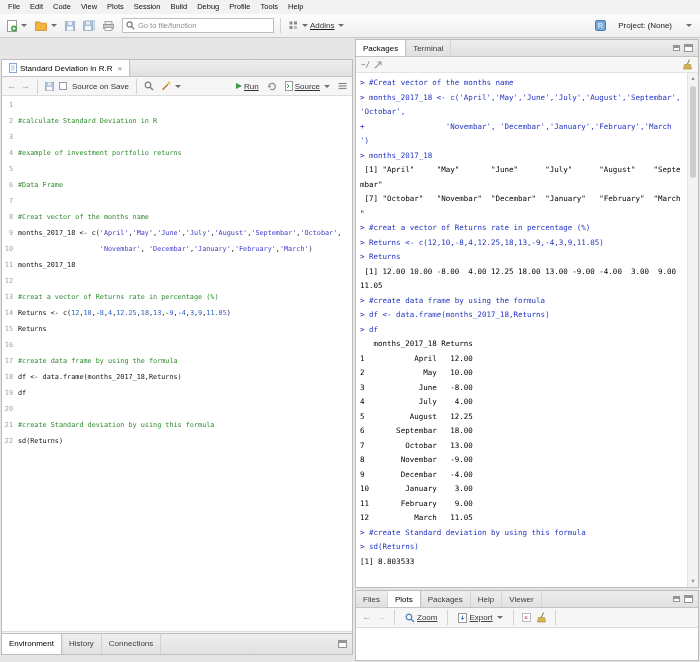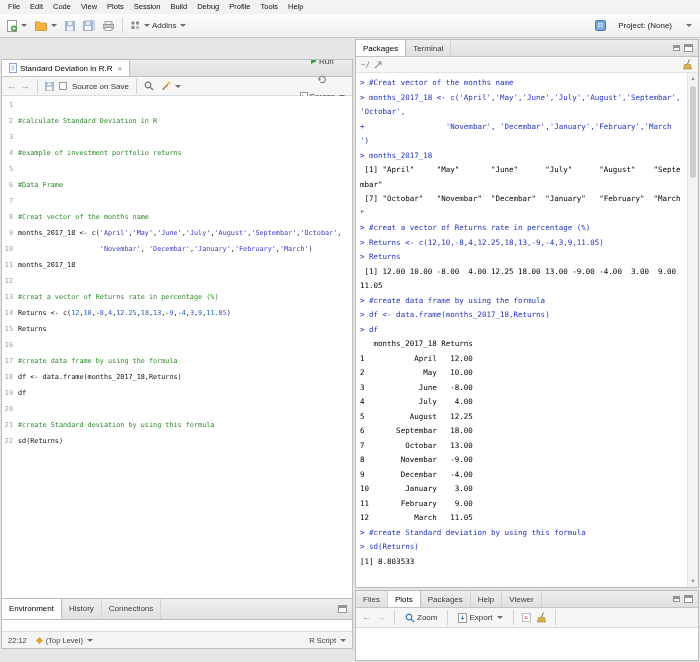--- a/index.html
+++ b/index.html
@@ -6,49 +6,49 @@
   html,body{background:#ffffff;}
   body{font-family:"Liberation Sans",sans-serif;}
   .app{position:relative;width:700px;height:662px;background:#e6e6e6;overflow:hidden;font-size:8px;color:#1a1a1a;}
 
   
   .menubar{position:absolute;left:0;top:0;width:700px;height:14px;background:#f2f2f2;display:flex;align-items:center;padding-left:3px;}
   .menu-item{padding:8px 5px;font-size:7.5px;line-height:14px;color:#111;cursor:default;}
 
   
   .toolbar{position:absolute;left:0;top:14px;width:700px;height:24px;background:linear-gradient(#fdfdfd,#efefef);border-bottom:1px solid #c9c9c9;display:flex;align-items:center;padding:0 5px;gap:4px;}
-  .tb-btn{display:inline-flex;align-items:center;gap:2px;padding:2px 2px;border-radius:2px;}
+  .tb-btn{display:inline-flex;align-items:center;gap:2px;padding:2px 2px;border-radius:2px;text-decoration:underline;}
   .sep{width:1px;height:15px;background:#d2d2d2;margin:0 2px;}
   .caret{display:inline-block;width:0;height:0;border-left:3px solid transparent;border-right:3px solid transparent;border-top:3.5px solid #6e6e6e;margin-left:2px;}
   .goto-box{display:inline-flex;align-items:center;background:#fff;border:1px solid #bfbfbf;height:15px;width:152px;padding:0 3px;gap:3px;margin-left:2px;}
   .goto-box input{border:none;outline:none;flex:1;font-family:"Liberation Sans",sans-serif;font-size:7.5px;color:#333;background:transparent;min-width:0;}
   .goto-box input::placeholder{color:#8f8f8f;}
   .spacer{flex:1;}
   .project-btn{display:inline-flex;align-items:center;gap:12px;font-size:8px;color:#222;padding-right:3px;}
   .dim{opacity:.45;}
 
   
   .pane{position:absolute;background:#fff;border:1px solid #bdbdbd;overflow:hidden;}
   .source-pane{left:1px;top:39px;width:352px;height:590px;margin-top:20px;}
-  .env-pane{left:1px;top:598px;width:352px;height:22px;background:#e9eaeb;}
+  .env-pane{left:1px;top:633px;width:352px;height:22px;background:#e9eaeb;}
   .console-pane{left:355px;top:39px;width:344px;height:549px;}
   .files-pane{left:355px;top:590px;width:344px;height:71px;}
 
   .tabbar{position:absolute;left:0;top:0;right:0;height:17px;background:linear-gradient(#eeeeee,#dfe0e1);border-bottom:1px solid #c3c3c3;display:flex;align-items:stretch;font-size:8px;}
   .tab{display:flex;align-items:center;gap:3px;padding:0 7px;color:#3c3c3c;border-right:1px solid #d4d4d4;}
   .tab.active{background:#fff;color:#000;border-right:1px solid #c3c3c3;box-shadow:1px 0 0 rgba(0,0,0,.03);}
   .tab-close{color:#7a7a7a;font-size:8px;margin-left:2px;}
   .pane-btns{margin-left:auto;display:flex;align-items:center;gap:4px;padding-right:5px;}
   .win-icon{width:9px;height:8px;border:1px solid #949494;background:#fdfdfd;position:relative;}
   .win-icon::before{content:"";position:absolute;left:0;top:0;right:0;height:2px;background:#949494;}
   .win-icon.small{width:7px;height:6px;}
 
   
   .src-toolbar{position:absolute;top:17px;left:0;right:0;height:19px;background:#f6f6f6;border-bottom:1px solid #dcdcdc;display:flex;align-items:center;padding:0 5px;gap:5px;font-size:8px;color:#333;}
-  .src-right{margin-left:auto;display:flex;align-items:center;gap:6px;flex-direction:column;}
+  .src-right{margin-left:auto;display:flex;align-items:center;gap:6px;}
   .nav-arrow{color:#9a9a9a;font-size:9px;line-height:9px;}
   .cb{width:8px;height:8px;border:1px solid #9b9b9b;background:#fff;display:inline-block;}
   .cb-label{color:#333;}
   .run-arrow{display:inline-block;width:0;height:0;border-top:3.5px solid transparent;border-bottom:3.5px solid transparent;border-left:6px solid #3f9b41;}
   .tool-label{color:#333;}
 
   .editor{position:absolute;top:36px;left:0;right:0;bottom:17px;background:#fff;font-family:"DejaVu Sans Mono",monospace;font-size:6.8px;line-height:16px;white-space:pre;overflow:hidden;padding-top:1px;}
   .code-line{display:flex;height:16px;}
   .ln{width:16px;text-align:right;padding-right:5px;color:#9aa0a6;flex:none;}
   .ct{flex:1;white-space:pre;color:#101010;}
@@ -144,20 +144,29 @@
     </span>
     <span class="tb-btn">
       <span>
           <svg width="11" height="10">
             <rect x="2" y="0.5" width="7" height="3" fill="#eee" stroke="#888" stroke-width="0.7"></rect>
             <rect x="0.5" y="3.5" width="10" height="4" fill="#c9c9c9" stroke="#888" stroke-width="0.7"></rect>
             <rect x="2" y="6.5" width="7" height="3" fill="#fff" stroke="#888" stroke-width="0.7"></rect>
           </svg>
         </span>
     </span>
+    <span class="goto-box">
+      <span>
+          <svg width="9" height="9">
+            <circle cx="3.5" cy="3.5" r="2.6" fill="none" stroke="#777" stroke-width="1.2"></circle>
+            <line x1="5.6" y1="5.6" x2="8.2" y2="8.2" stroke="#777" stroke-width="1.3"></line>
+          </svg>
+        </span>
+      <input type="text" placeholder="Go to file/function" style="">
+    </span>
     <span class="sep"></span>
     <span class="tb-btn">
       <span>
           <svg width="9" height="9">
             <rect x="0.5" y="0.5" width="3" height="3" fill="#8a8a8a"></rect>
             <rect x="5" y="0.5" width="3" height="3" fill="#8a8a8a"></rect>
             <rect x="0.5" y="5" width="3" height="3" fill="#8a8a8a"></rect>
             <rect x="5" y="5" width="3" height="3" fill="#bdbdbd"></rect>
           </svg>
         </span>

